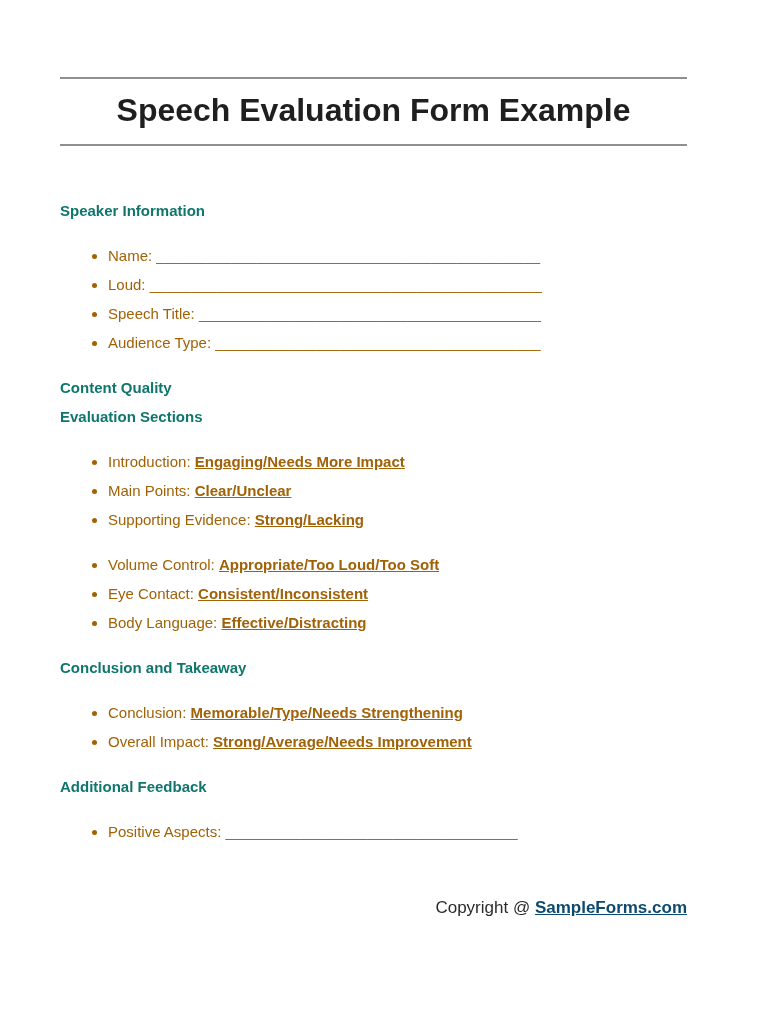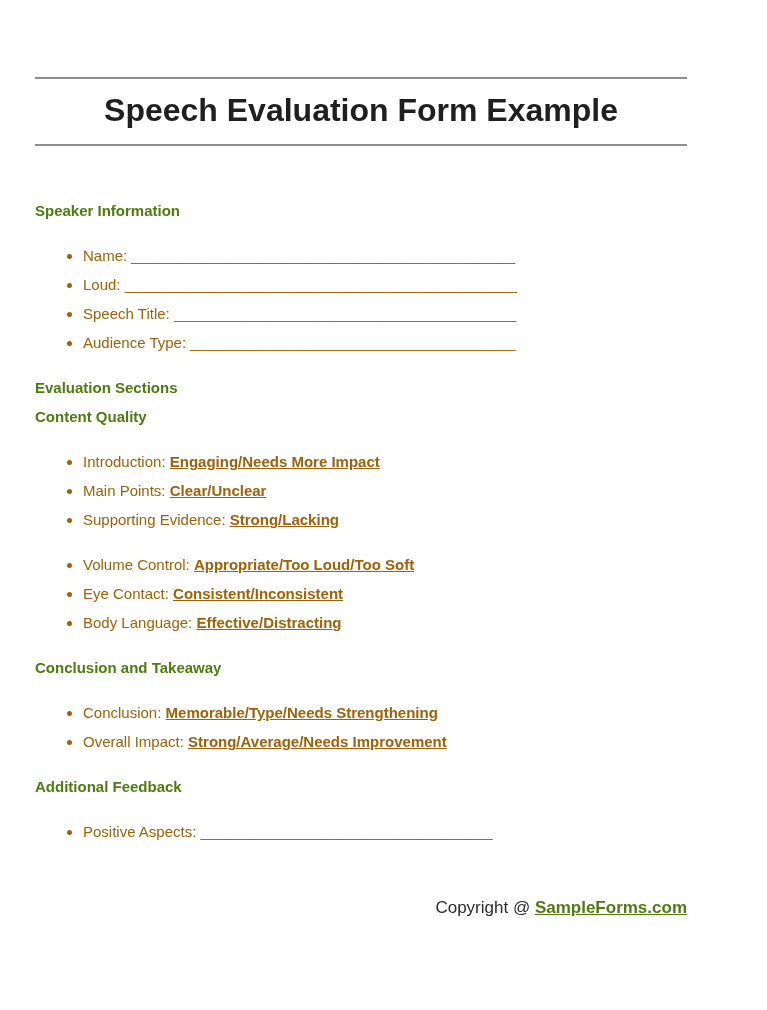--- a/index.html
+++ b/index.html
@@ -1,21 +1,21 @@
 <!DOCTYPE html>
 <html><head>
 <meta charset="utf-8">
 <style>
   html, body { margin: 0; padding: 0; background: #ffffff; }
   .page {
     position: relative;
     width: 767px;
     height: 1010px;
     box-sizing: border-box;
-    padding: 77px 80px 0 35px;
+    padding: 77px 80px 0 60px;
     background: #ffffff;
     font-family: "Liberation Sans", sans-serif;
     color: #1c1c1c;
     overflow: hidden;
   }
   .title-block {
     border-top: 2px solid #8f8f8f;
     border-bottom: 2px solid #8f8f8f;
     text-align: center;
     padding: 11px 0 14px 0;
@@ -26,21 +26,21 @@
     font-size: 32px;
     line-height: 40px;
     font-weight: 700;
     color: #1f1f1f;
   }
   .heading {
     margin: 0;
     font-size: 15px;
     line-height: 29px;
     font-weight: 700;
-    color: #4d7c0f;
+    color: #0f766e;
   }
   ul.items {
     list-style: disc;
     margin: 16px 0;
     padding: 0 0 0 48px;
   }
   ul.items li {
     font-size: 15px;
     line-height: 29px;
     color: #a16207;
@@ -83,22 +83,22 @@
     <li>
       <span>Speech Title:</span>
       <span class="fill">_________________________________________</span>
     </li>
     <li>
       <span>Audience Type:</span>
       <span class="fill">_______________________________________</span>
     </li>
   </ul>
 
+  <p class="heading">Content Quality</p>
   <p class="heading">Evaluation Sections</p>
-  <p class="heading">Content Quality</p>
   <ul class="items">
     <li>
       <span>Introduction:</span>
       <span class="val">Engaging/Needs More Impact</span>
     </li>
     <li>
       <span>Main Points:</span>
       <span class="val">Clear/Unclear</span>
     </li>
     <li>
@@ -137,16 +137,16 @@
   <p class="heading">Additional Feedback</p>
   <ul class="items">
     <li>
       <span>Positive Aspects:</span>
       <span class="fill">___________________________________</span>
     </li>
   </ul>
 
   <footer class="footer">
     <span class="copy">Copyright @</span>
-    <a class="footer-link" href="#" style="color: #4d7c0f;">SampleForms.com</a>
+    <a class="footer-link" href="#" style="color: #0c4a6e;">SampleForms.com</a>
   </footer>
 
 </div>
 
 </body></html>

